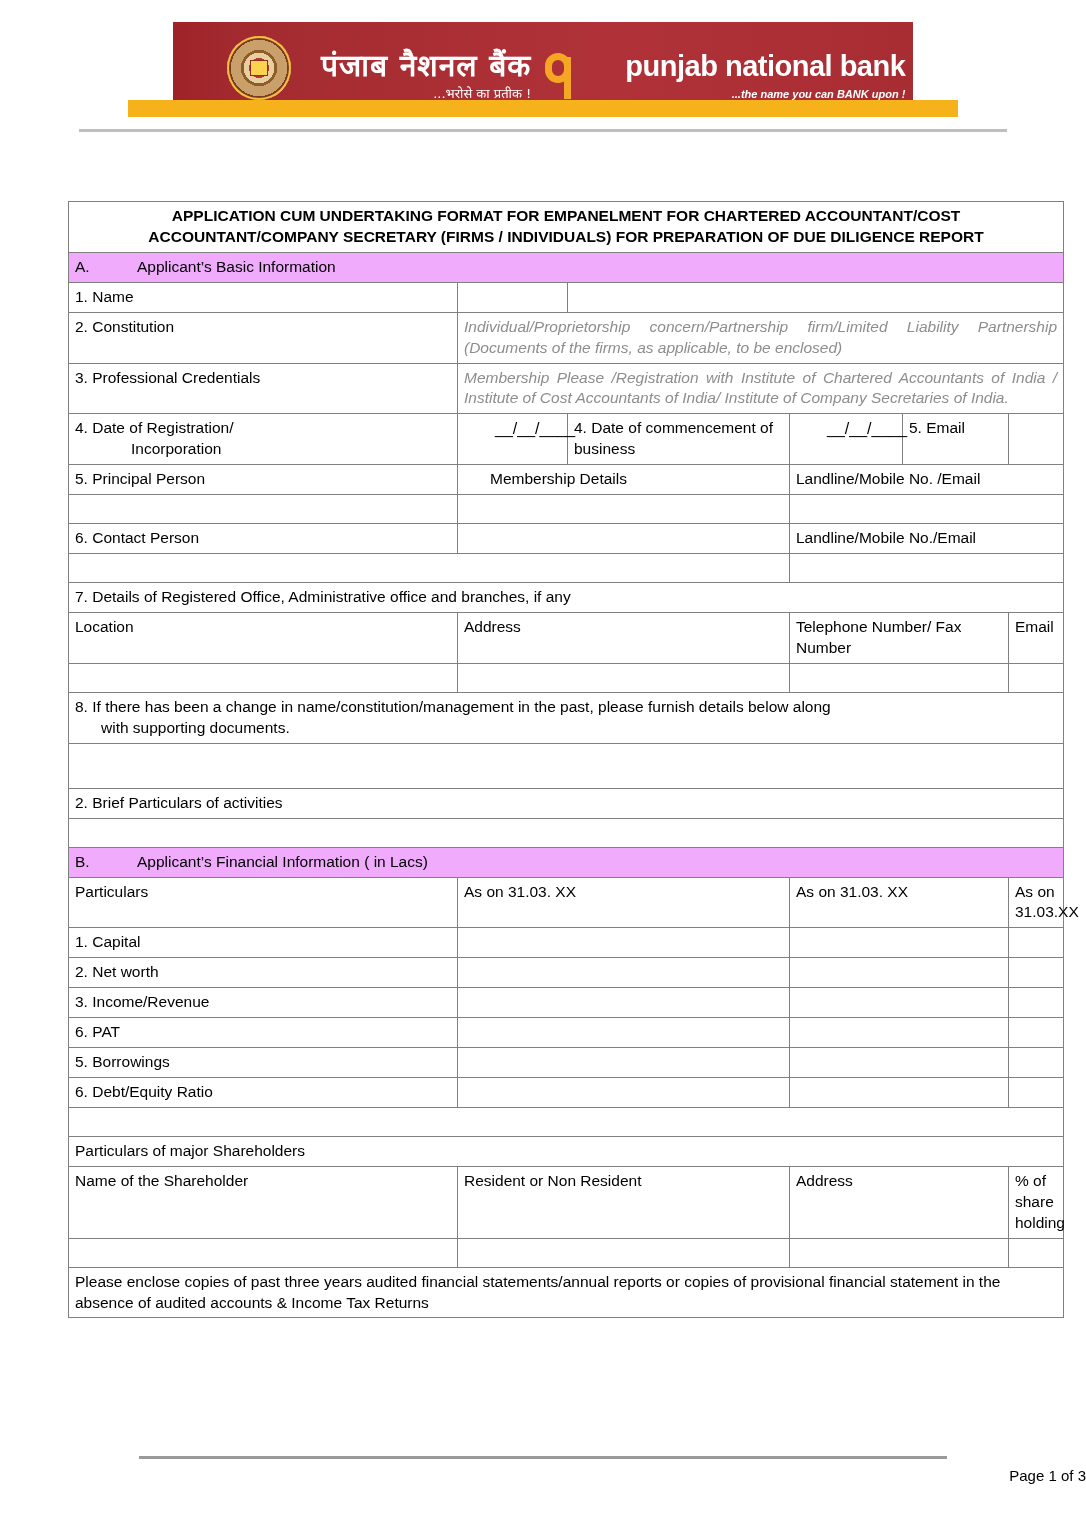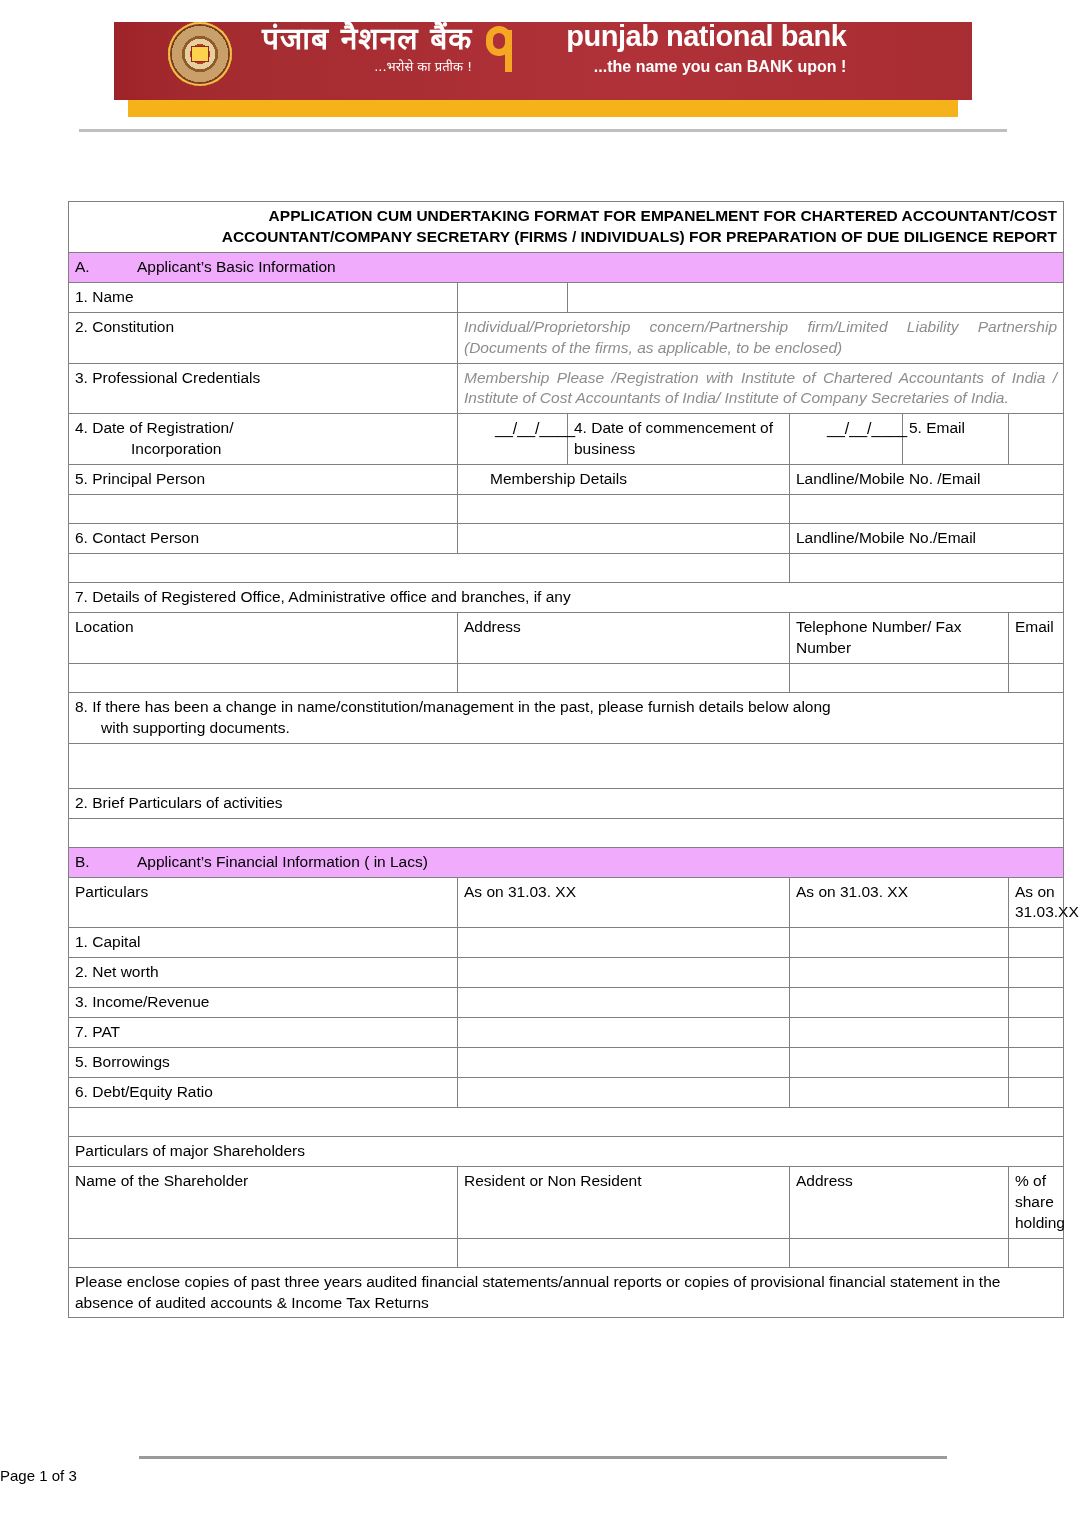--- a/index.html
+++ b/index.html
@@ -17,26 +17,26 @@
   }
 
   
   .letterhead {
     width: 1086px;
     padding-top: 22px;
     box-sizing: border-box;
   }
   .logo-band {
     margin: 0 auto;
-    width: 858px;
+    width: 740px;
     height: 78px;
     background: #a92b30;
     background: linear-gradient(90deg,#9e2329 0%, #a32b30 10%, #b03238 60%, #a82d33 100%);
     display: flex;
-    align-items: flex-start;
+    align-items: flex-end;
     position: relative;
   }
   .logo-emblem {
     width: 64px;
     height: 64px;
     margin-left: 54px;
     border-radius: 50%;
     background:
       radial-gradient(circle at 50% 50%, #f6c544 0 17%, #b73a2e 17% 22%, #e8cfa0 22% 34%, #8e5b2a 34% 40%, #c9a06a 40% 62%, #7c3b22 62% 70%, #e9b23a 70% 84%, #8c2d22 84% 100%);
     box-shadow: inset 0 0 0 2px #f3c044;
@@ -106,21 +106,22 @@
     line-height: 1;
     margin-left: 32px;
   }
   .latin-main {
     font-size: 29px;
     font-weight: bold;
     letter-spacing: -0.5px;
     white-space: nowrap;
   }
   .latin-sub {
-    font-size: 16px;
+    font-size: 11px;
+    font-style: italic;
     font-weight: bold;
     margin-top: 8px;
     text-align: right;
     white-space: nowrap;
   }
   .gold-band {
     margin: 0 auto;
     width: 830px;
     height: 17px;
     background: #f6b21b;
@@ -146,21 +147,21 @@
   }
   table.form td {
     border: 1px solid #808080;
     padding: 4px 6px;
     font-size: 15.5px;
     line-height: 1.35;
     vertical-align: top;
     font-family: "Liberation Sans", sans-serif;
   }
   .title-cell {
-    text-align: right;
+    text-align: center;
     font-weight: bold;
     font-size: 15px;
     line-height: 1.45;
     padding: 7px 14px 9px 14px;
   }
   .section-head {
     background: #f0abfc;
     font-size: 16px;
     padding: 5px 6px 6px 6px;
   }
@@ -199,21 +200,21 @@
     line-height: 1.5;
     padding: 5px 6px 7px 6px;
   }
 
   
   .footer {
     position: absolute;
     left: 0;
     top: 1456px;
     width: 1086px;
-    text-align: left;
+    text-align: right;
   }
   .foot-rule {
     margin: 0 auto 8px auto;
     width: 808px;
     height: 3px;
     background: #9a9a9a;
   }
   .foot-text {
     font-size: 15px;
   }
@@ -367,21 +368,21 @@
     <td colspan="2"></td>
     <td></td>
   </tr>
   <tr class="tall">
     <td>3. Income/Revenue</td>
     <td colspan="2"></td>
     <td colspan="2"></td>
     <td></td>
   </tr>
   <tr class="tall">
-    <td>7. PAT</td>
+    <td>6. PAT</td>
     <td colspan="2"></td>
     <td colspan="2"></td>
     <td></td>
   </tr>
   <tr class="tall">
     <td>5. Borrowings</td>
     <td colspan="2"></td>
     <td colspan="2"></td>
     <td></td>
   </tr>

